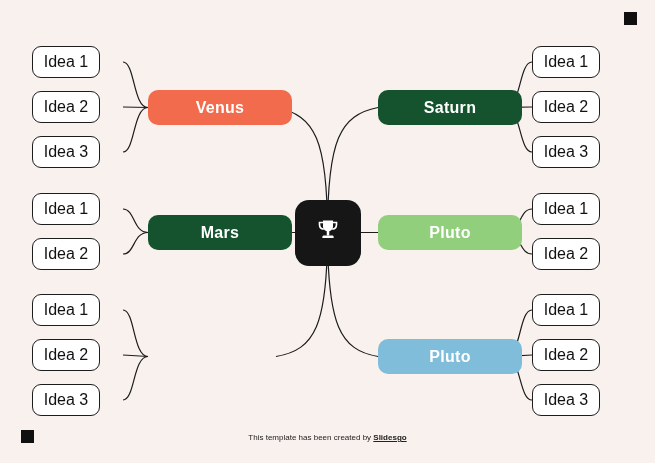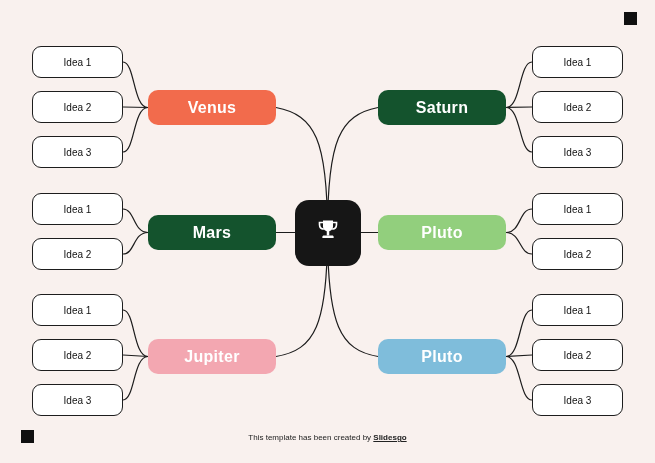--- a/index.html
+++ b/index.html
@@ -5,27 +5,27 @@
   html,body { margin:0; padding:0; }
   .canvas {
     position:relative; width:655px; height:463px;
     background:#f9f1ee; overflow:hidden;
     font-family:"Liberation Sans", sans-serif;
   }
   .connectors { position:absolute; left:0; top:0; width:655px; height:463px; }
   .connectors path { fill:none; stroke:#1c1c1c; stroke-width:1.2; }
 
   .idea {
-    position:absolute; width:91px; height:32px; box-sizing:border-box;
+    position:absolute; width:68px; height:32px; box-sizing:border-box;
     background:#ffffff; border:1.5px solid #1d1d1d; border-radius:9px;
     display:flex; align-items:center; justify-content:center;
-    font-size:10px; color:#111; cursor:default;
+    font-size:16px; color:#111; cursor:default;
   }
   .label {
-    position:absolute; width:128px; height:35px; border-radius:10px;
+    position:absolute; width:144px; height:35px; border-radius:10px;
     display:flex; align-items:center; justify-content:center;
     color:#ffffff; font-weight:bold; font-size:16px; letter-spacing:.3px;
   }
   .center-node {
     position:absolute; left:295px; top:200px; width:66px; height:66px;
     background:#161616; border-radius:14px;
     display:flex; align-items:center; justify-content:center;
   }
   .corner { position:absolute; width:13px; height:13px; background:#101010; }
   .corner-tr { left:624px; top:12px; }
@@ -104,21 +104,20 @@
         <g fill="none" stroke="#ffffff" stroke-width="1.3">
           <path d="M8 5.2H5.2v1.5c0 2 1.5 3.6 3.4 3.8"></path>
           <path d="M16 5.2h2.8v1.5c0 2-1.5 3.6-3.4 3.8"></path>
         </g>
       </svg>
     </span>
   </div>
 
   <div class="label label-venus">Venus</div>
   <div class="label label-mars">Mars</div>
-  <div class="label label-jupiter">Jupiter</div>
   <div class="label label-saturn">Saturn</div>
   <div class="label label-pluto-green">Pluto</div>
   <div class="label label-pluto-blue">Pluto</div>
 
   <div class="idea v1">Idea 1</div>
   <div class="idea v2">Idea 2</div>
   <div class="idea v3">Idea 3</div>
 
   <div class="idea m1">Idea 1</div>
   <div class="idea m2">Idea 2</div>

